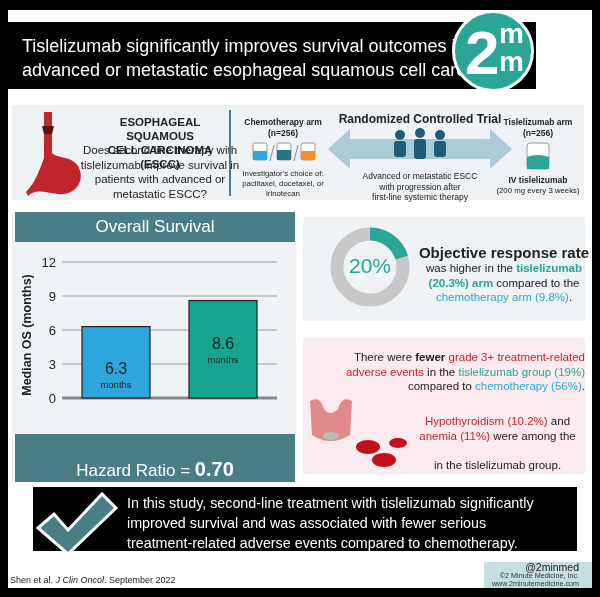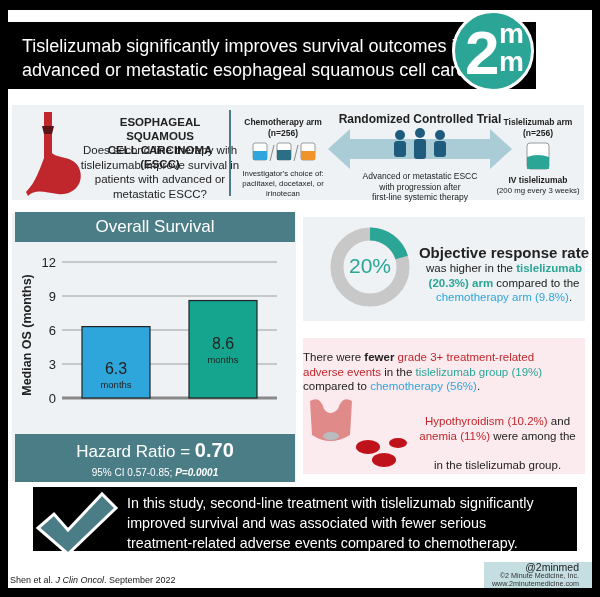--- a/index.html
+++ b/index.html
@@ -115,21 +115,21 @@
       <line x1="22" x2="237" y1="4" y2="4" stroke="#888" stroke-width="0.8"></line>
       <text x="16" y="9" text-anchor="end" font-size="13" fill="#222" font-family="Liberation Sans, sans-serif">12</text>
       <rect x="42" y="68.6" width="68" height="71.4" fill="#2ea6dc" stroke="#222" stroke-width="1.2"></rect>
       <text x="76" y="116.3" text-anchor="middle" font-size="16" fill="#222" font-family="Liberation Sans, sans-serif">6.3</text>
       <text x="76" y="130.3" text-anchor="middle" font-size="9.5" fill="#222" font-family="Liberation Sans, sans-serif">months</text>
       <rect x="149" y="42.53333333333333" width="68" height="97.46666666666667" fill="#15a58f" stroke="#222" stroke-width="1.2"></rect>
       <text x="183" y="91.26666666666667" text-anchor="middle" font-size="16" fill="#222" font-family="Liberation Sans, sans-serif">8.6</text>
       <text x="183" y="105.26666666666667" text-anchor="middle" font-size="9.5" fill="#222" font-family="Liberation Sans, sans-serif">months</text>
     </svg></div>
 <div class="abs hr-box">
-  <div style="font-size:17px;line-height:28px;padding-top:2px">
+  <div style="font-size:17px;line-height:36px;padding-top:17px">
     <span>Hazard Ratio = </span><span style="font-size:20px;font-weight:bold">0.70</span>
   </div>
   <div style="font-size:10px;line-height:13px">
     <span>95% CI 0.57-0.85; </span><b><i>P=0.0001</i></b>
   </div>
 </div>
 
 <div class="abs orr"></div>
 <svg class="abs" style="left:330px;top:227px" width="80" height="80">
   <circle cx="40" cy="40" r="33" fill="none" stroke="#c8c8c8" stroke-width="13"></circle>
@@ -139,21 +139,21 @@
 <div class="abs" style="left:418px;top:244px;width:172px;text-align:center;color:#222">
   <div style="font-size:15px;font-weight:bold">Objective response rate</div>
   <div style="font-size:11.5px;line-height:14.5px">
     <span>was higher in the </span><b class="teal">tislelizumab</b><br>
     <b class="teal">(20.3%) arm</b><span> compared to the</span><br>
     <span class="blue">chemotherapy arm (9.8%)</span><span>.</span>
   </div>
 </div>
 
 <div class="abs ae"></div>
-<div class="abs" style="left:303px;top:350px;width:282px;text-align:left;font-size:11.5px;line-height:14.5px;color:#222">
+<div class="abs" style="left:303px;top:350px;width:282px;text-align:right;font-size:11.5px;line-height:14.5px;color:#222">
   <span>There were </span><b>fewer</b><span class="red"> grade 3+ treatment-related</span><br>
   <span class="red">adverse events</span><span> in the </span><span class="teal">tislelizumab group (19%)</span><br>
   <span>compared to </span><span class="blue">chemotherapy (56%)</span><span>.</span>
 </div>
 <svg class="abs" style="left:306px;top:395px" width="105" height="75">
   <path d="M4 6 Q14 0 18 14 Q24 22 32 14 Q36 0 46 6 L44 40 Q24 52 6 40 Z" fill="#e08a8a"></path>
   <ellipse cx="25" cy="41" rx="8" ry="4" fill="#b8bcbf"></ellipse>
   <ellipse cx="62" cy="52" rx="12" ry="7" fill="#c0121b"></ellipse>
   <ellipse cx="92" cy="48" rx="9" ry="5" fill="#c0121b"></ellipse>
   <ellipse cx="78" cy="65" rx="12" ry="7" fill="#c0121b"></ellipse>

